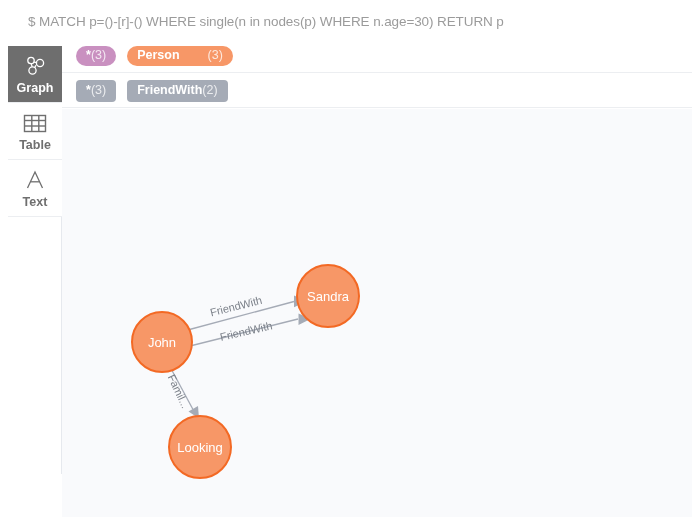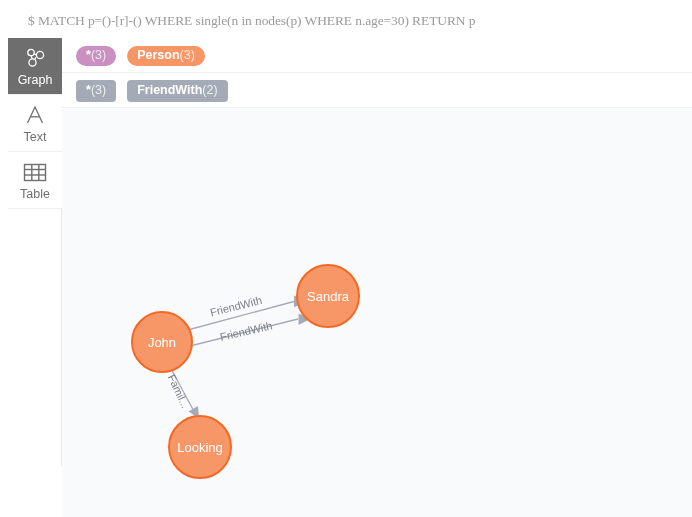--- a/index.html
+++ b/index.html
@@ -29,21 +29,21 @@
     left: 8px;
     top: 4px;
     right: 0px;
     height: 34px;
     background: #ffffff;
     display: flex;
     align-items: center;
     box-sizing: border-box;
   }
   .query-text {
-    font-family: Liberation Serif, serif;
+    font-family: Liberation Sans, sans-serif;
     font-size: 13.5px;
     color: #9b9b9b;
     letter-spacing: -0.1px;
     white-space: pre;
     padding-left: 20px;
     text-align: center;
   }
 
   
   .frame {
@@ -53,26 +53,27 @@
     width: 684px;
     height: 479px;
     background: #ffffff;
     box-sizing: border-box;
   }
 
   
   .sidebar {
     position: absolute;
     left: 0;
-    top: 0;
+    top: 8px;
     width: 54px;
     height: 428px;
     background: #ffffff;
     border-right: 1px solid #e6e9ee;
     box-sizing: border-box;
+    font-weight: bold;
   }
   .side-item {
     position: relative;
     width: 54px;
     height: 57px;
     display: flex;
     flex-direction: column;
     align-items: center;
     justify-content: center;
     box-sizing: border-box;
@@ -134,21 +135,21 @@
     color: #ffffff;
     white-space: nowrap;
     cursor: pointer;
     font-weight: bold;
   }
   .pill .cnt {
     font-weight: normal;
     color: rgba(255,255,255,0.78);
   }
   .pill.star-node { background: #c990c0; }
-  .pill.person    { background: #f79767; }
+  .pill.person    { background: #f79767; gap: 28px; }
 
   .relchip {
     display: inline-flex;
     align-items: baseline;
     border-radius: 4px;
     padding: 3px 10px 4px 10px;
     margin-right: 11px;
     font-size: 12.5px;
     line-height: 15px;
     color: #ffffff;
@@ -224,39 +225,39 @@
             <path d="M10.9 8.2 L14.1 8.7"></path>
             <path d="M8.2 9.7 L9.2 12.9"></path>
             <path d="M12.9 11.2 L11.6 13.9"></path>
           </svg>
         </span>
         <span class="side-label">Graph</span>
       </div>
 
       <div class="side-item">
         <span class="side-icon">
-          <svg width="22" height="22" viewBox="0 0 22 22" fill="none" stroke="#6f6f6f" stroke-width="1.3">
-            <path d="M3.5 19 L11 3 L18.5 19"></path>
-            <path d="M6.6 12.8 H15.4"></path>
-          </svg>
-        </span>
-        <span class="side-label">Text</span>
-      </div>
-
-      <div class="side-item">
-        <span class="side-icon">
           <svg width="24" height="21" viewBox="0 0 24 21" fill="none" stroke="#6f6f6f" stroke-width="1.4">
             <rect x="1.5" y="2.5" width="21" height="16"></rect>
             <path d="M1.5 7.5 H22.5"></path>
             <path d="M1.5 13 H22.5"></path>
             <path d="M8.8 2.5 V18.5"></path>
             <path d="M15.8 2.5 V18.5"></path>
           </svg>
         </span>
         <span class="side-label">Table</span>
+      </div>
+
+      <div class="side-item">
+        <span class="side-icon">
+          <svg width="22" height="22" viewBox="0 0 22 22" fill="none" stroke="#6f6f6f" stroke-width="1.3">
+            <path d="M3.5 19 L11 3 L18.5 19"></path>
+            <path d="M6.6 12.8 H15.4"></path>
+          </svg>
+        </span>
+        <span class="side-label">Text</span>
       </div>
 
     </div>
 
     <div class="legend">
       <div class="legend-row nodes">
         <span class="pill star-node">
             <span>*</span>
             <span class="cnt">(3)</span>
           </span>

